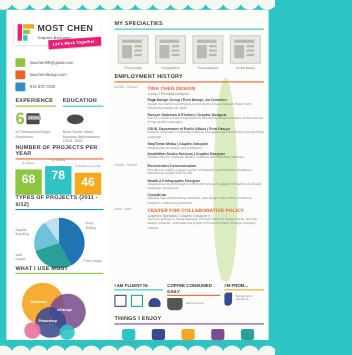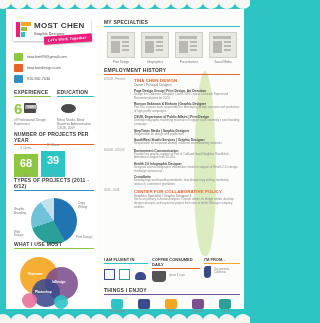--- a/index.html
+++ b/index.html
@@ -203,22 +203,27 @@
       <div class="projects">
         <div class="hd" style="--r: #e8622a; border-bottom: 1.3px solid rgb(232, 98, 42); padding-bottom: 1px;">NUMBER OF PROJECTS PER YEAR</div>
         <div class="bars" id="barChart">
             <div class="bar" style="left: 0px; height: 23px; background: rgb(141, 198, 63);">
               <span class="cap">8 Clients</span>
               <span class="v">68</span>
               <span class="yr">2010</span>
             </div>
             <div class="bar" style="left: 27px; height: 26px; background: rgb(46, 196, 196);">
               <span class="cap">12 Clients</span>
-              <span class="v">39</span>
+              <span class="v">78</span>
               <span class="yr">2011</span>
+            </div>
+            <div class="bar" style="left: 54px; height: 20px; background: rgb(247, 168, 27);">
+              <span class="cap">6 Clients (to June)</span>
+              <span class="v">46</span>
+              <span class="yr">2012</span>
             </div>
           </div>
       </div>
 
       <div class="types">
         <div class="hd" style="--r: #2e8fc4; border-bottom: 1.3px solid rgb(46, 143, 196); padding-bottom: 1px;">TYPES OF PROJECTS (2011 - 6/12)</div>
         <div style="position:relative;height:52px;">
           <div class="pie" id="typesPie" style="background: conic-gradient(rgb(31, 116, 177) 0deg, rgb(31, 116, 177) 151.2deg, rgb(42, 161, 152) 151.2deg, rgb(42, 161, 152) 252deg, rgb(111, 194, 216) 252deg, rgb(111, 194, 216) 324deg, rgb(191, 224, 236) 324deg, rgb(191, 224, 236) 360deg);"></div>
           <div class="plab" id="pl0" style="right:0;bottom:10px;width:18px;">Print Design</div>
           <div class="plab" id="pl1" style="left:0;bottom:12px;width:16px;">Web Design</div>

